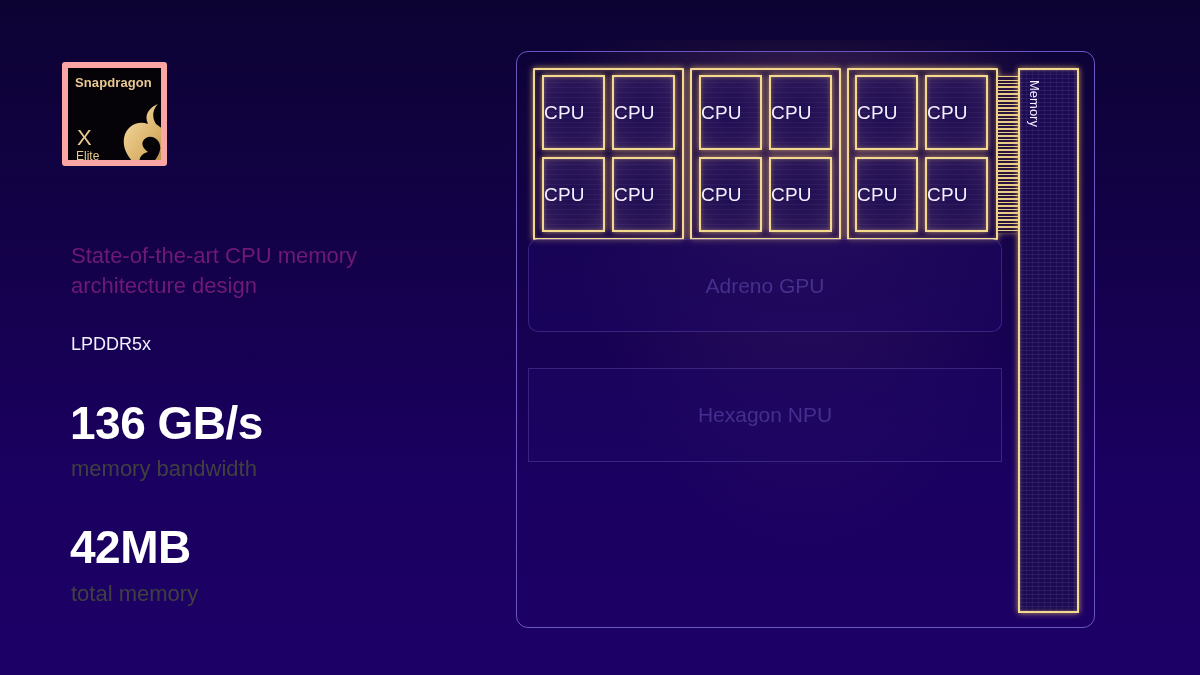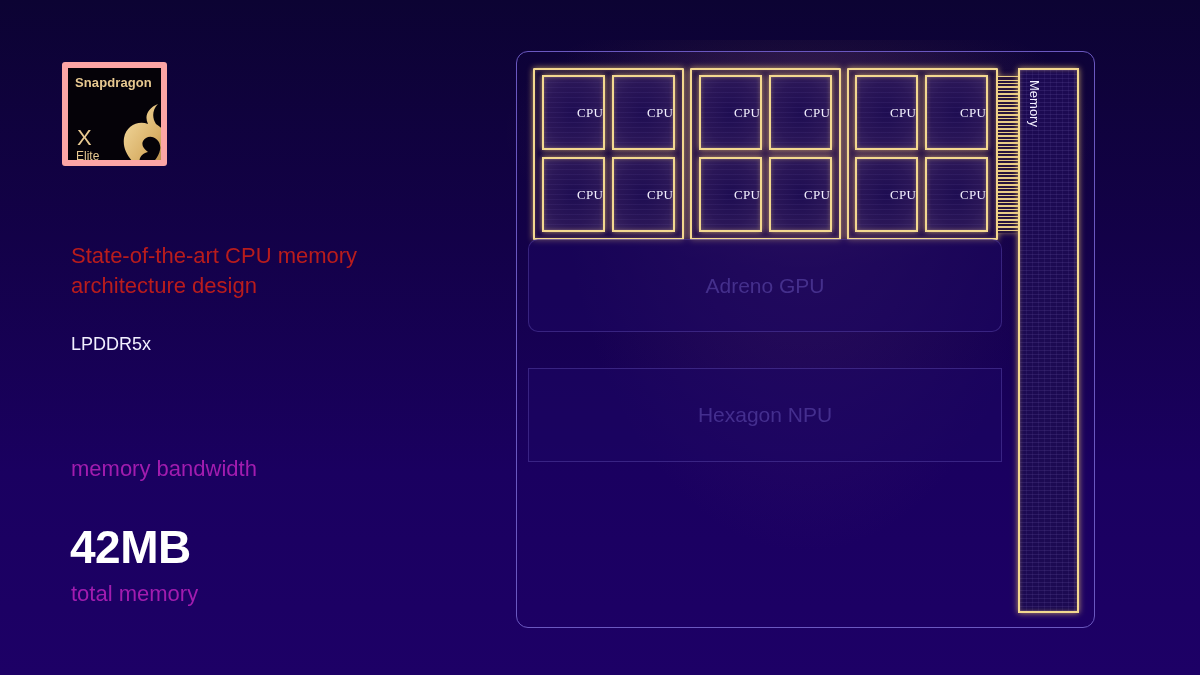--- a/index.html
+++ b/index.html
@@ -29,33 +29,33 @@
   }
   .logo .elite {
     position: absolute; left: 8px; top: 81px;
     font-size: 12px; color: #e8c991;
   }
   .logo svg { position: absolute; left: 50px; top: 34px; }
 
   
   .headline {
     position: absolute; left: 71px; top: 241px; width: 380px;
-    font-size: 22px; line-height: 30px; color: #b91c1c;
+    font-size: 22px; line-height: 30px; color: #701a75;
   }
   .memtype {
     position: absolute; left: 71px; top: 334px;
     font-size: 18px; color: #f2f0ff;
   }
   .stat-value {
     position: absolute; left: 70px;
     font-size: 46px; font-weight: 700; color: #ffffff; letter-spacing: -0.5px;
   }
   .stat-label {
     position: absolute; left: 71px;
-    font-size: 22px; color: #a21caf;
+    font-size: 22px; color: #404040;
   }
   #bw-val { top: 396px; }
   #bw-lbl { top: 456px; }
   #cache-val { top: 520px; }
   #cache-lbl { top: 581px; }
 
   
   .die {
     position: absolute; left: 516px; top: 51px; width: 579px; height: 577px;
     border: 1.5px solid #6a58c0; border-radius: 12px;
@@ -72,22 +72,22 @@
   }
   .cluster {
     position: absolute; top: 68px; height: 172px;
     border-radius: 1px;
   }
   .cpu {
     position: absolute; width: 63px; height: 75px;
     background:
       repeating-linear-gradient(0deg, rgba(110,90,170,0.12) 0 1px, rgba(0,0,0,0) 1px 5px),
       radial-gradient(ellipse at 50% 50%, #1e0d52 0%, #2a1657 60%, #3a2560 100%);
-    display: flex; align-items: center; justify-content: flex-end;
-    font-size: 13px; color: #f3f0ff; letter-spacing: 0.2px; font-family: Liberation Serif, serif;
+    display: flex; align-items: center; justify-content: flex-start;
+    font-size: 19px; color: #f3f0ff; letter-spacing: 0.2px;
   }
   .cpu span { position: relative; }
 
   .interconnect {
     position: absolute; left: 998px; top: 76px; width: 20px; height: 157px;
     background: repeating-linear-gradient(180deg, #e9cc86 0 1.2px, rgba(40,20,60,0.9) 1.2px 3.5px);
     box-shadow: 0 0 5px rgba(243,200,110,0.5);
   }
   .memory {
     position: absolute; left: 1018px; top: 68px; width: 61px; height: 545px;
@@ -129,20 +129,21 @@
           <stop offset="1" stop-color="#a57a3a"></stop>
         </linearGradient>
       </defs>
       <path d="M40 2 C30 6 26 14 30 22 C20 18 8 24 6 36 C4 50 14 60 22 66 C20 58 22 52 30 50 C24 46 22 40 28 36 C34 32 44 38 42 48 C40 58 30 66 22 68 C40 70 52 58 52 44 C52 32 44 26 38 22 C34 16 34 8 40 2 Z" fill="url(#fg)"></path>
     </svg>
   </div>
 
   <div class="headline">State-of-the-art CPU memory architecture design</div>
   <div class="memtype">LPDDR5x</div>
 
+  <div class="stat-value" id="bw-val">136 GB/s</div>
   <div class="stat-label" id="bw-lbl">memory bandwidth</div>
   <div class="stat-value" id="cache-val">42MB</div>
   <div class="stat-label" id="cache-lbl">total memory</div>
 
   <div class="glow"></div>
   <div class="die"></div>
 
   <div class="cluster gold" style="left:533px; width:151px;"></div>
   <div class="cpu gold" style="left:542px; top:75px;">
       <span>CPU</span>

